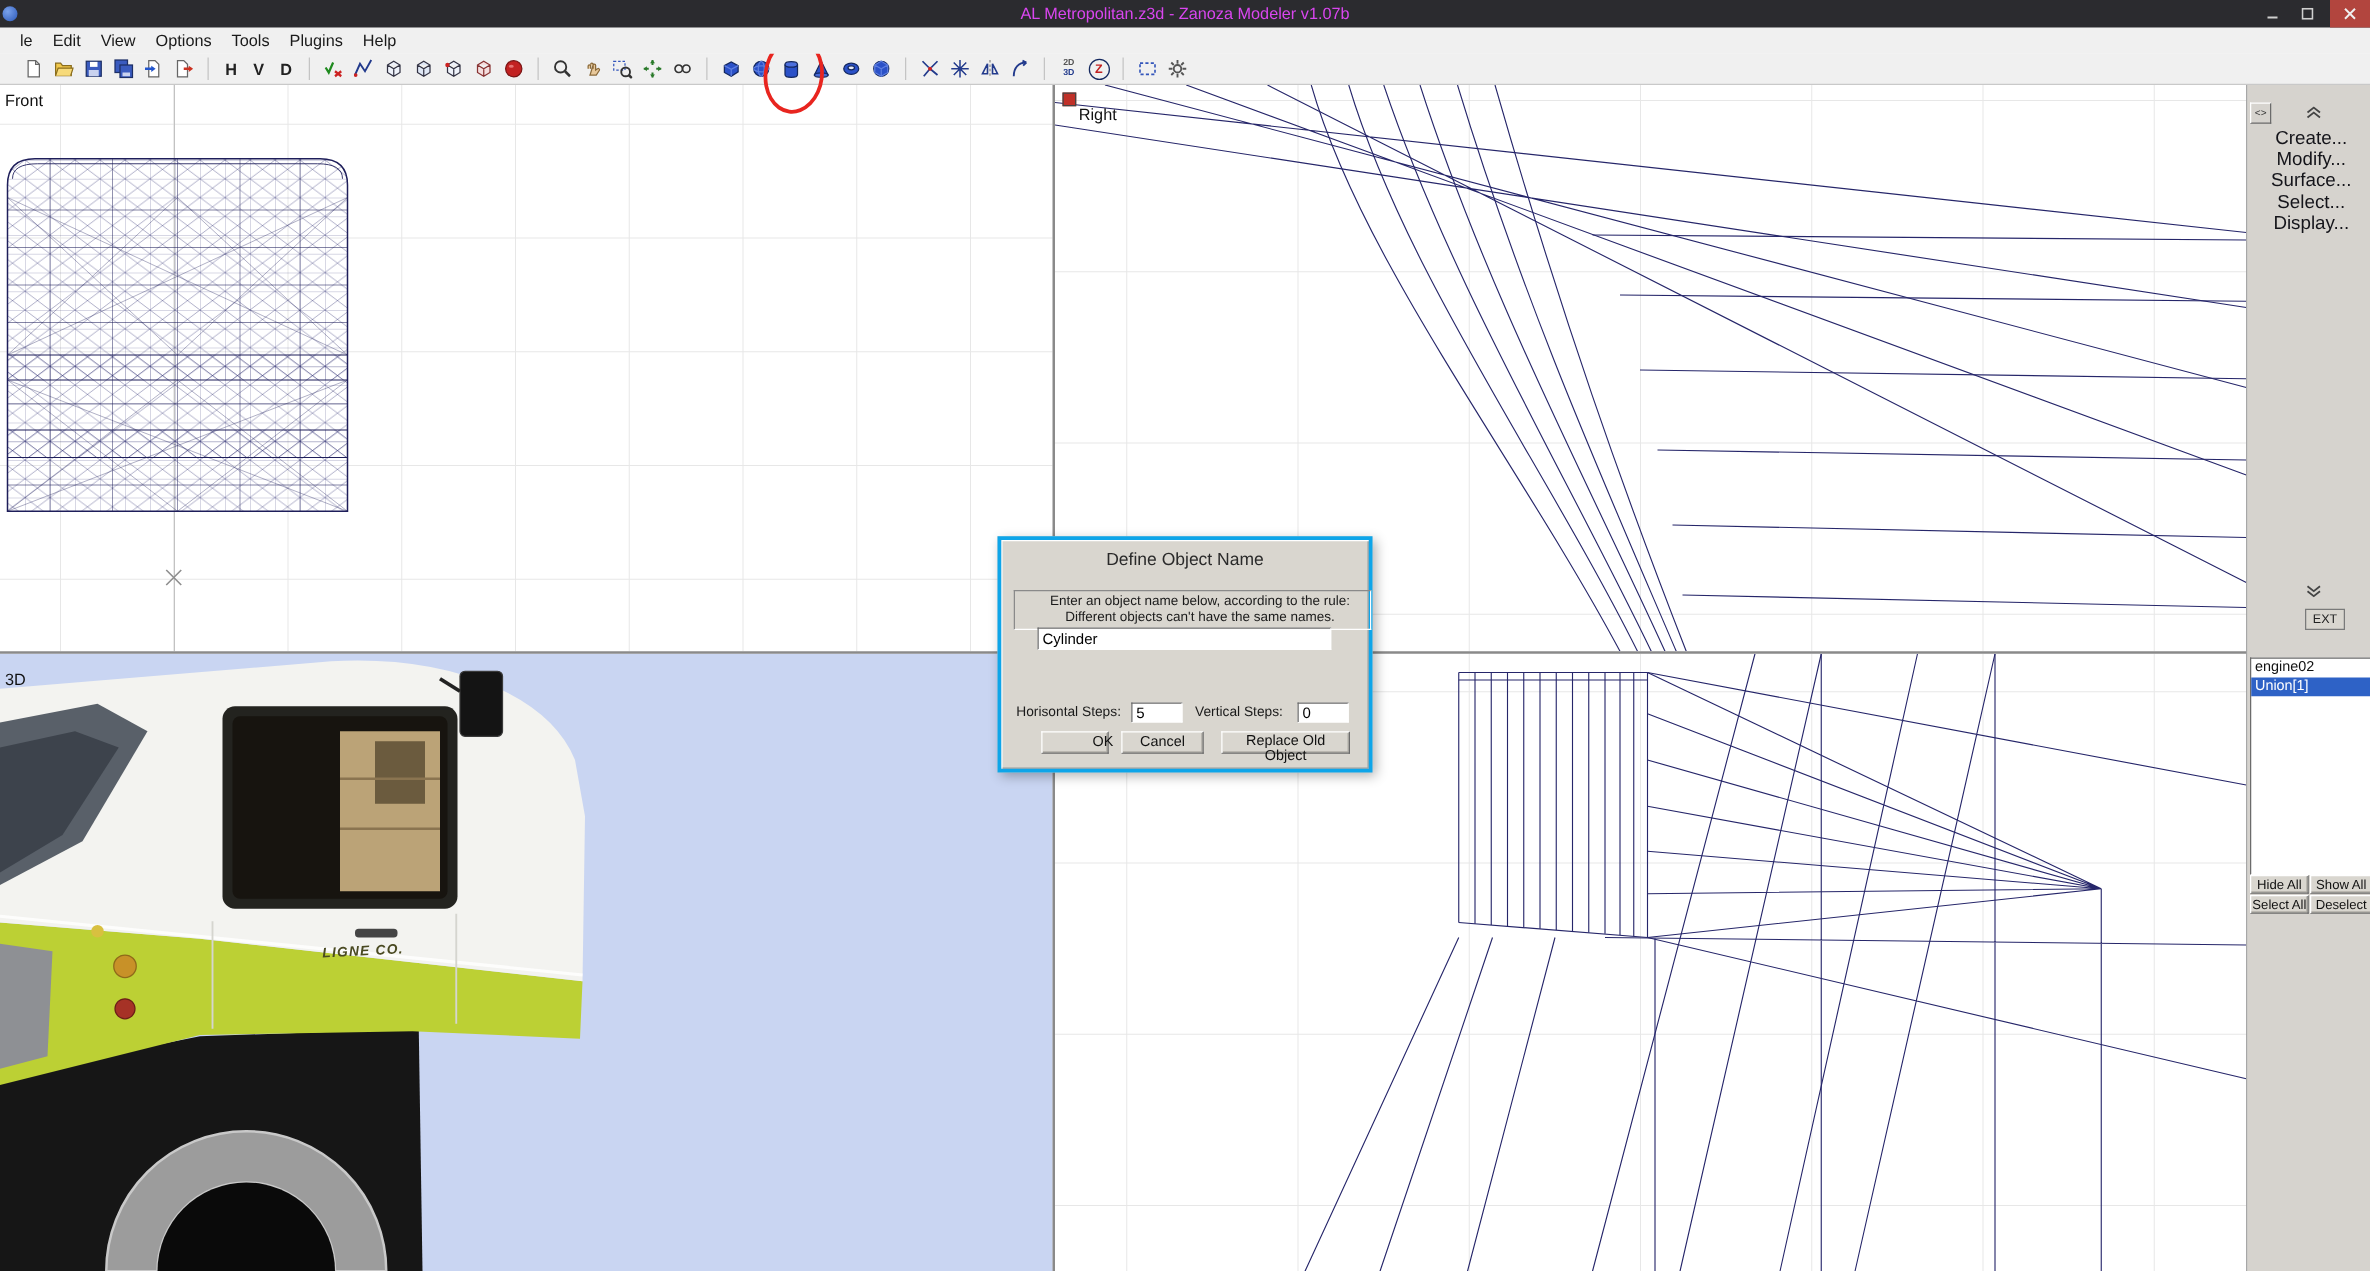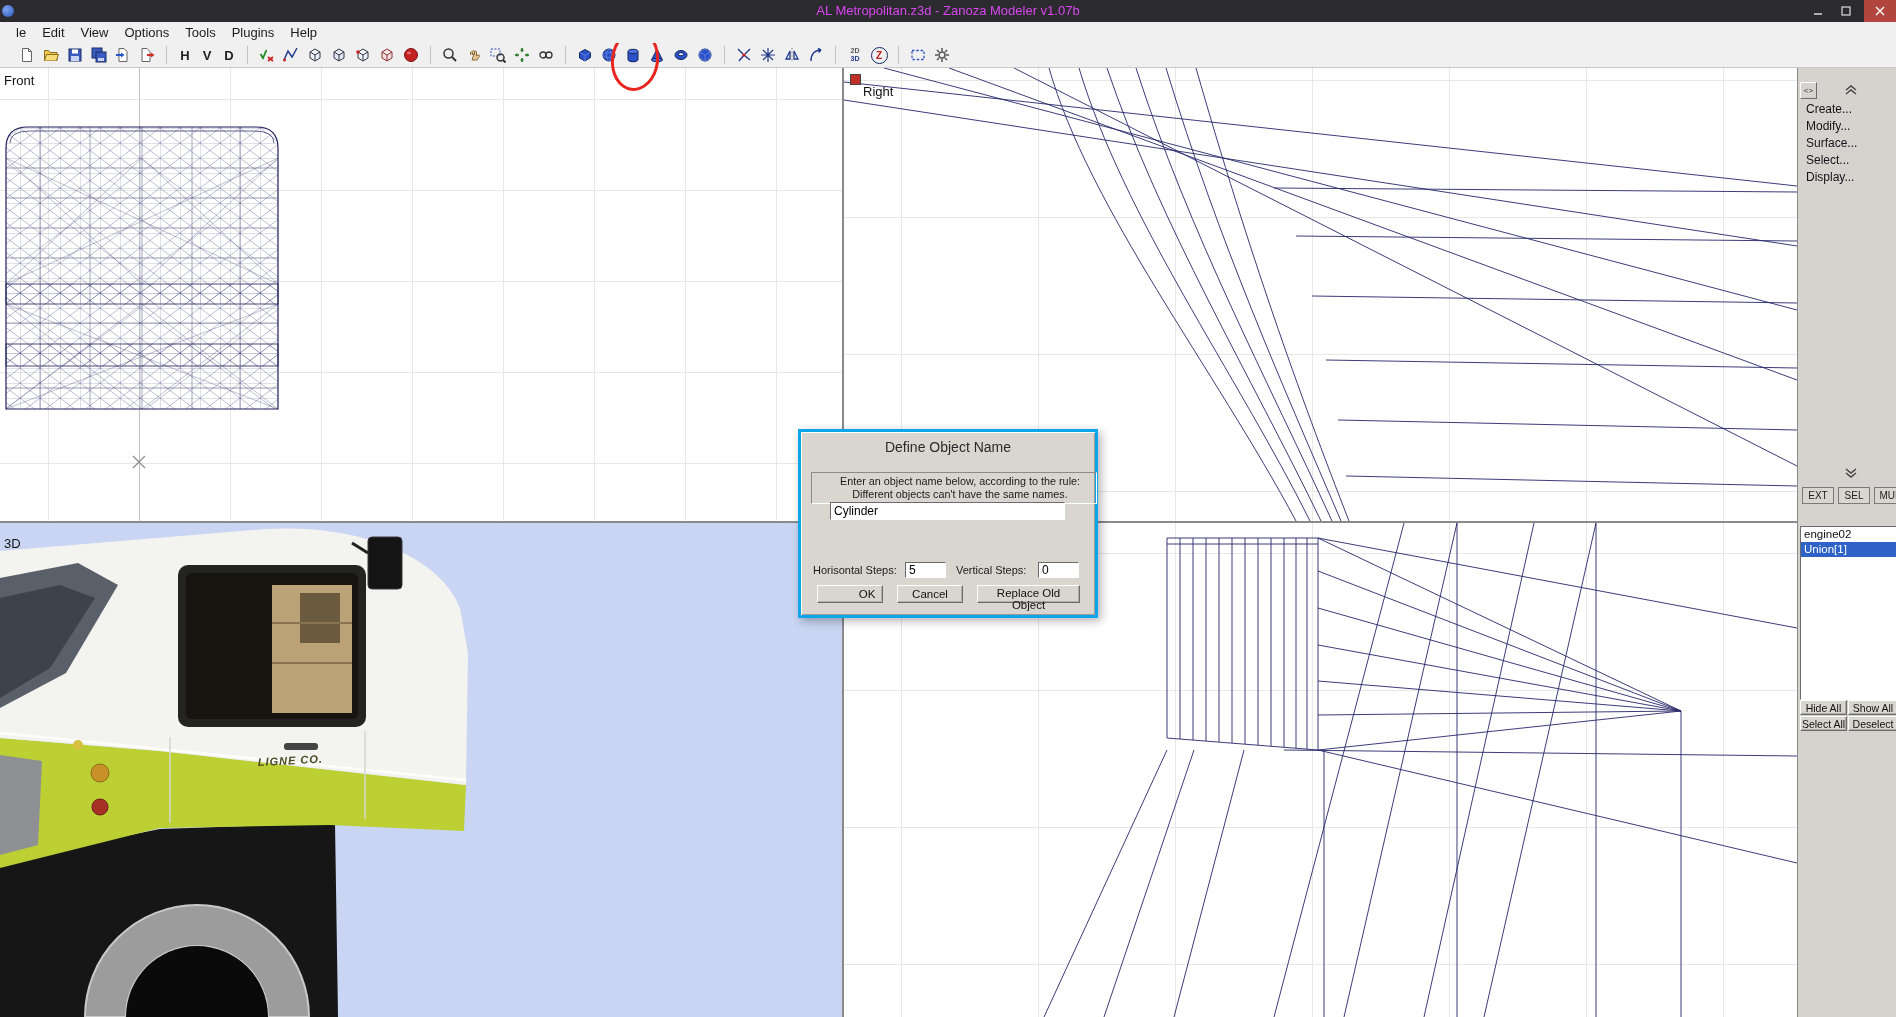--- a/index.html
+++ b/index.html
@@ -59,25 +59,25 @@
 
   .div-h{position:absolute;left:0;top:521px;width:1797px;height:2px;background:#8a8a8a;}
   .div-v{position:absolute;left:842px;top:68px;width:2px;height:949px;background:#8a8a8a;}
   .div-p{position:absolute;left:1797px;top:68px;width:1px;height:949px;background:#8a8a8a;}
 
   
   .panel{position:absolute;left:1798px;top:68px;width:98px;height:949px;background:#d6d3ce;z-index:10;}
   .p-iconbox{position:absolute;width:15px;height:15px;border:1px solid;border-color:#fff #6b6b6b #6b6b6b #fff;
              background:#d6d3ce;font-size:8px;display:flex;align-items:center;justify-content:center;color:#333;}
   .p-chev{position:absolute;}
-  .p-menu{position:absolute;left:8px;width:86px;font-size:12px;color:#14141a;}
+  .p-menu{position:absolute;left:8px;width:86px;font-size:15px;color:#14141a;text-align:center;}
   .p-menu div{height:17px;}
   .modebtns{position:absolute;left:4px;display:flex;gap:4px;}
   .modebtn{width:30px;height:15px;border:1px solid #7a7a7a;background:#d9d6cf;font-size:10px;
-           display:flex;align-items:center;justify-content:center;color:#222;}
+           display:flex;align-items:center;justify-content:center;color:#222;margin-left:42px;}
   .objlist{position:absolute;left:2px;width:100px;height:172px;background:#fff;
            border:1px solid;border-color:#6b6b6b #fff #fff #6b6b6b;font-size:11.5px;color:#111;}
   .objrow{height:15px;line-height:15px;padding-left:3px;white-space:nowrap;}
   .objrow.sel{background:#2e62c6;color:#fff;}
   .actions{position:absolute;left:2px;display:grid;grid-template-columns:47px 50px;grid-auto-rows:15px;gap:1px;}
   .btn95{background:#d9d6cf;border:1px solid;border-color:#fff #6b6b6b #6b6b6b #fff;
          box-shadow:inset -1px -1px 0 #b0ada6;color:#111;font-family:"Liberation Sans",sans-serif;}
   .act{font-size:10.5px;padding:0;white-space:nowrap;overflow:hidden;}
 
   
@@ -88,21 +88,21 @@
             font-size:10.8px;color:#1a1a1a;text-align:center;line-height:13px;padding-top:2px;}
   .gb1{left:10px;top:40px;width:272px;height:28px;padding-left:12px;}
   .gb2{left:10px;top:97px;width:272px;height:26px;}
   .in95{position:absolute;background:#fff;border:1px solid;border-color:#6b6b6b #fff #fff #6b6b6b;
         font-size:12px;font-family:"Liberation Sans",sans-serif;padding:0 0 0 3px;}
   .in-name{left:29px;top:70px;width:230px;height:16px;}
   .in-h{left:104px;top:130px;width:36px;height:14px;}
   .in-v{left:237px;top:130px;width:36px;height:14px;}
   .dlg-lbl{position:absolute;font-size:11px;color:#1a1a1a;}
   .dlg-btn{position:absolute;height:18px;font-size:11.5px;}
-  .b-ok{left:16px;top:153px;width:66px;padding-left:40px;}
+  .b-ok{left:32px;top:153px;width:54px;padding-left:40px;}
   .b-cancel{left:96px;top:153px;width:66px;}
   .b-replace{left:176px;top:153px;width:103px;}
 </style>
 </head>
 <body>
 
 <div class="vp vp-front grid91">
   <div class="axis-v"></div>
   <svg class="wire" width="842" height="453">
     <defs>

